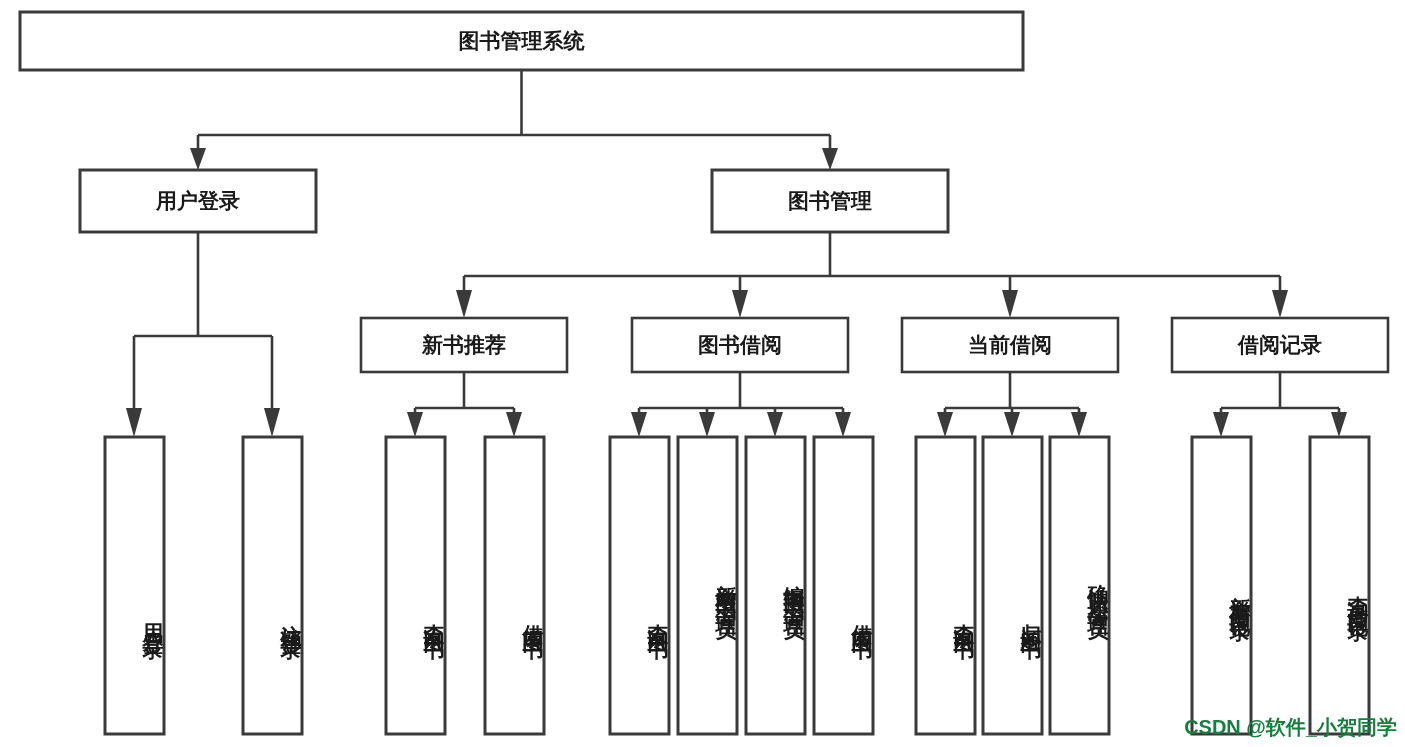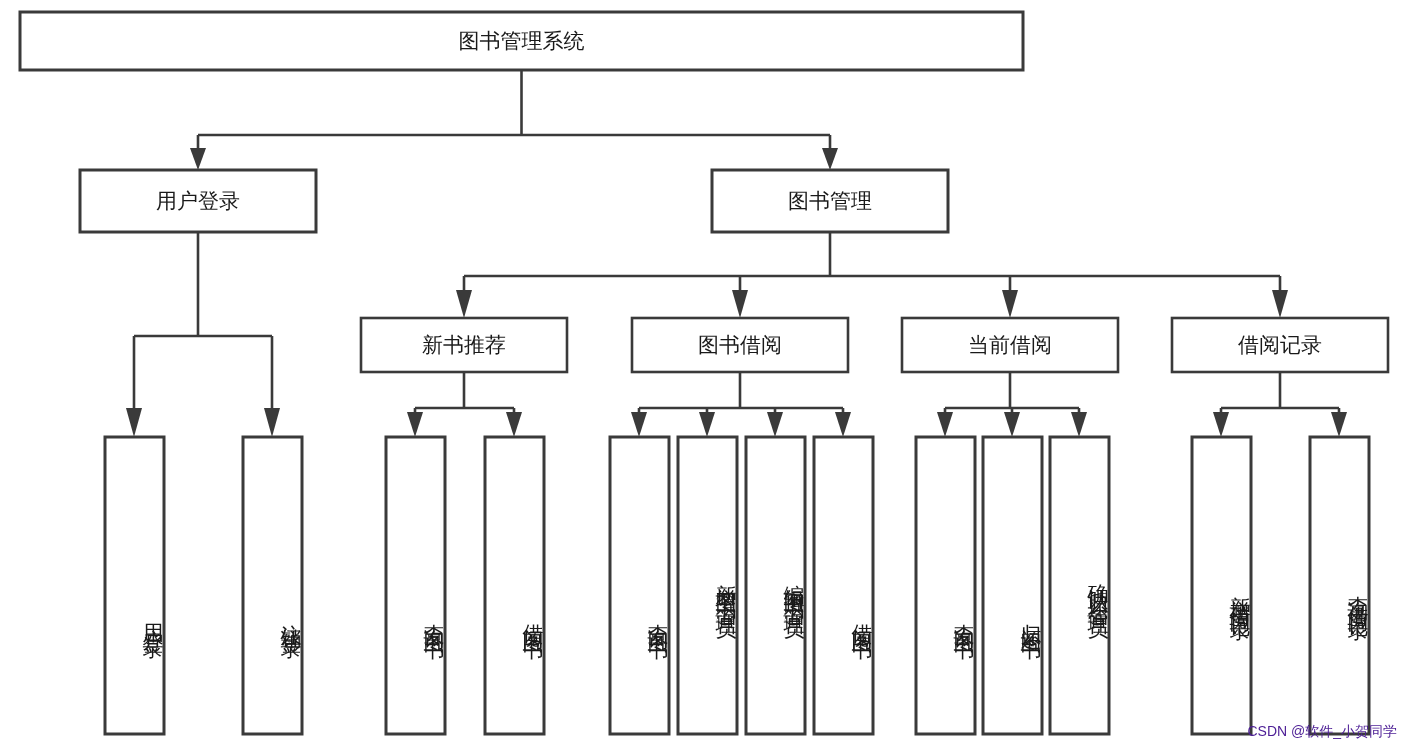--- a/index.html
+++ b/index.html
@@ -11,20 +11,21 @@
     width: 1405px;
     height: 747px;
     font-family: "Liberation Sans", "DejaVu Sans", sans-serif;
     overflow: hidden;
   }
   #diagram-root {
     position: relative;
     width: 1405px;
     height: 747px;
     background: #ffffff;
+    font-weight: bold;
   }
   svg#tree-svg {
     position: absolute;
     left: 0;
     top: 0;
     width: 1405px;
     height: 747px;
   }
   .node-box {
     fill: #ffffff;
@@ -65,22 +66,22 @@
     color: #1a1a1a;
     letter-spacing: 5px;
     white-space: nowrap;
     pointer-events: none;
     font-family: "Liberation Sans", "DejaVu Sans", sans-serif;
   }
   .watermark {
     position: absolute;
     right: 8px;
     bottom: 6px;
-    font-size: 14px;
-    color: #4c1d95;
+    font-size: 20px;
+    color: #15803d;
     font-family: "Liberation Sans", "DejaVu Sans", sans-serif;
     white-space: nowrap;
     pointer-events: none;
   }
 </style>
 </head>
 <body>
 
 <div id="diagram-root">
 

